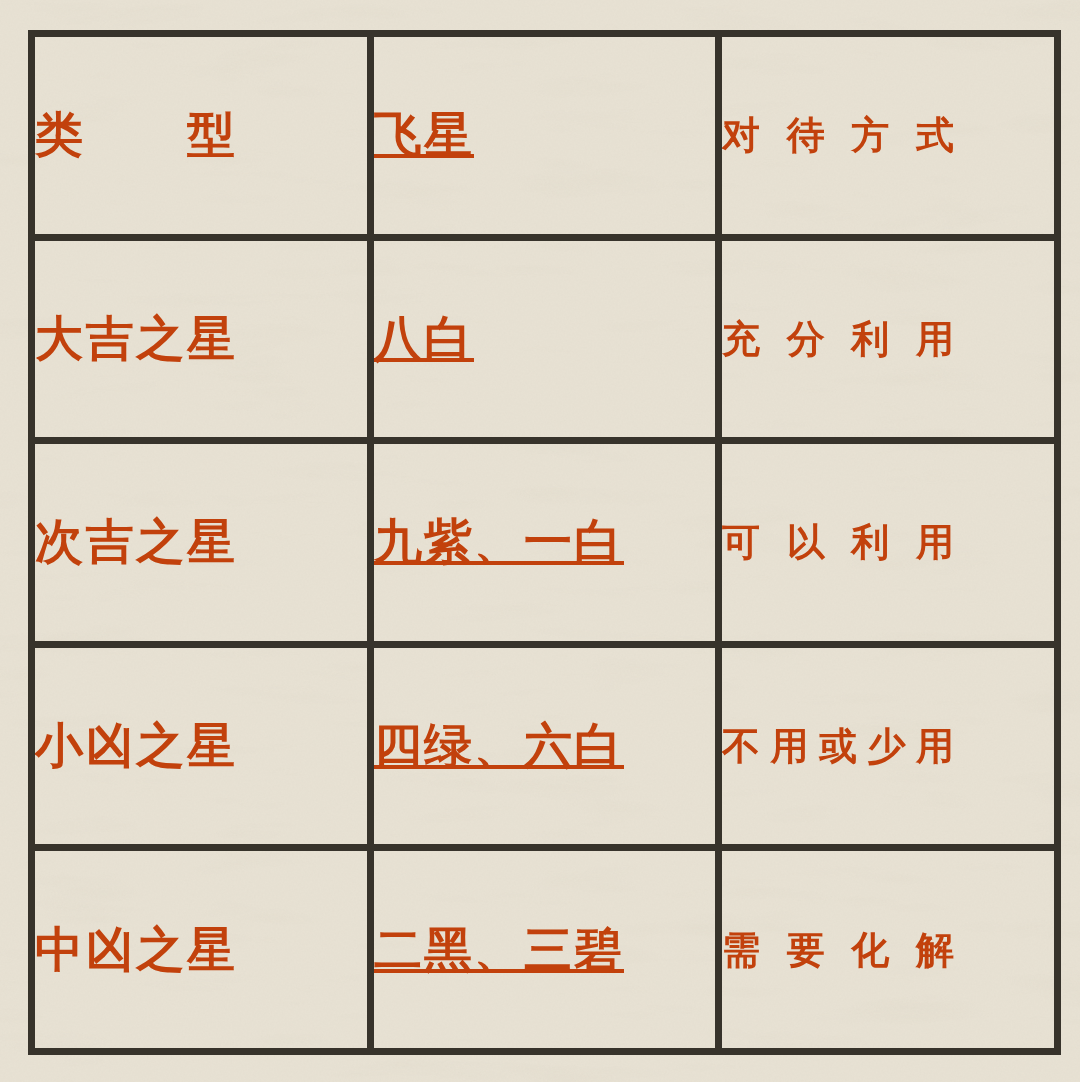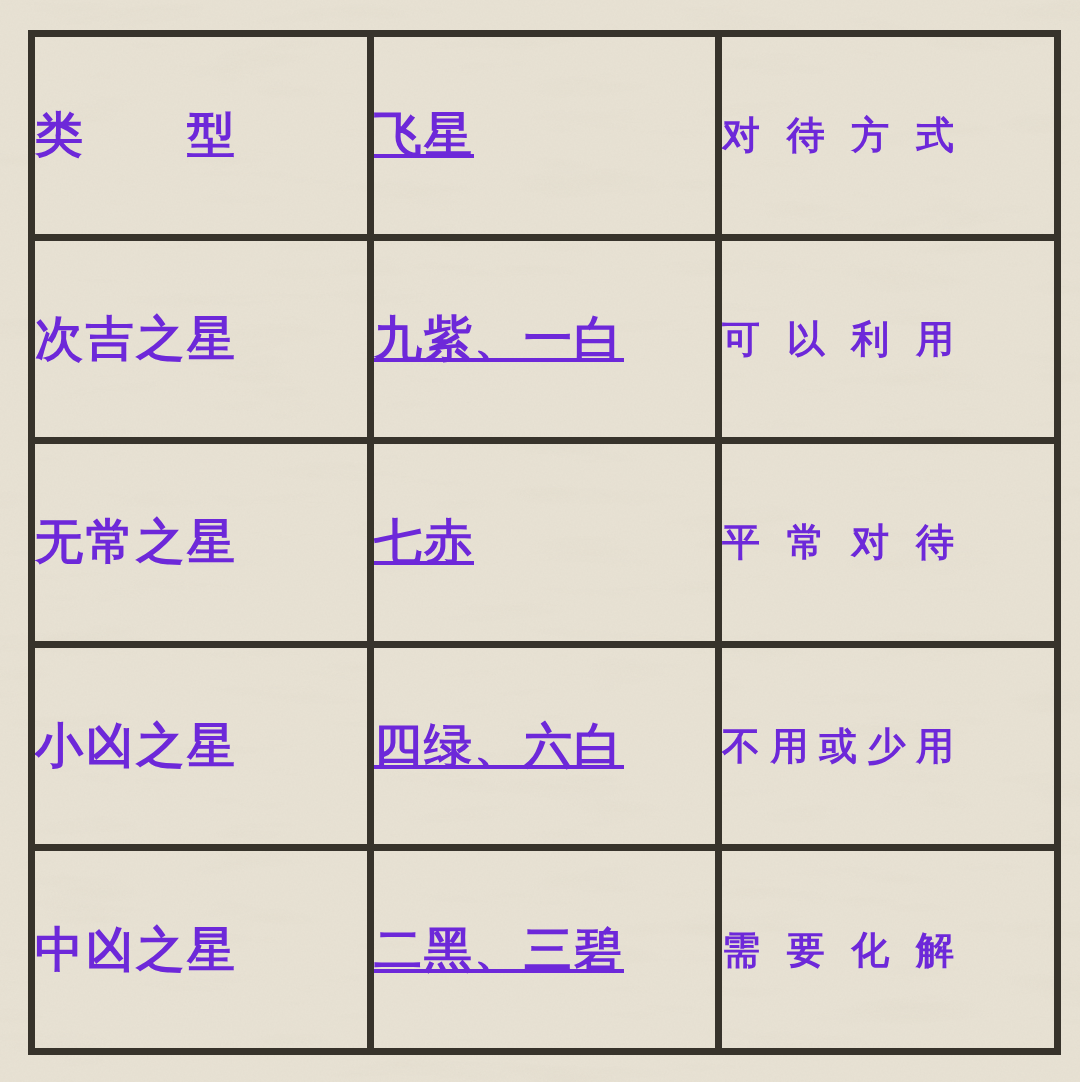--- a/index.html
+++ b/index.html
@@ -33,21 +33,21 @@
     height: 1025px;
   }
   table.startable, table.startable td, table.startable th {
     border: 7px solid #37332b;
   }
   table.startable td, table.startable th {
     padding: 0;
     vertical-align: middle;
     text-align: left;
     background: transparent;
-    color: #6d28d9;
+    color: #c2410c;
     font-weight: 700;
     line-height: 1;
     white-space: nowrap;
     overflow: hidden;
   }
   tr { height: 144px; }
   
   .c1 { padding-left: 56px; font-size: 48px; }
   .c1 .jt {
     display: inline-block;
@@ -104,44 +104,44 @@
             <span class="jt">类型</span>
           </th>
           <th class="c2">
             <span>飞星</span>
           </th>
           <th class="c3">
             <span class="jt">对待方式</span>
           </th>
         </tr>
 
+        <tr>
+          <td class="c1">
+            <span class="jt">大吉之星</span>
+          </td>
+          <td class="c2">
+            <span>八白</span>
+          </td>
+          <td class="c3">
+            <span class="jt">充分利用</span>
+          </td>
+        </tr>
 
         <tr>
           <td class="c1">
             <span class="jt">次吉之星</span>
           </td>
           <td class="c2">
             <span>九紫、一白</span>
           </td>
           <td class="c3">
             <span class="jt">可以利用</span>
           </td>
         </tr>
 
-        <tr>
-          <td class="c1">
-            <span class="jt">无常之星</span>
-          </td>
-          <td class="c2">
-            <span>七赤</span>
-          </td>
-          <td class="c3">
-            <span class="jt">平常对待</span>
-          </td>
-        </tr>
 
         <tr>
           <td class="c1">
             <span class="jt">小凶之星</span>
           </td>
           <td class="c2">
             <span>四绿、六白</span>
           </td>
           <td class="c3">
             <span class="jt">不用或少用</span>

